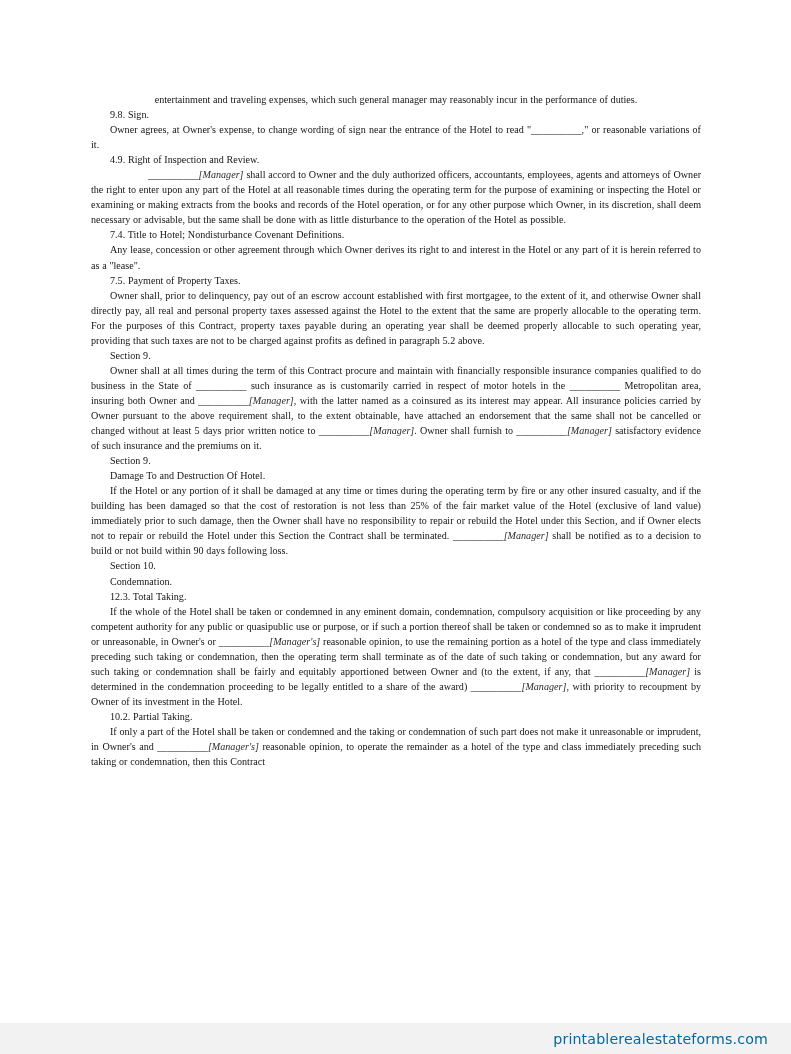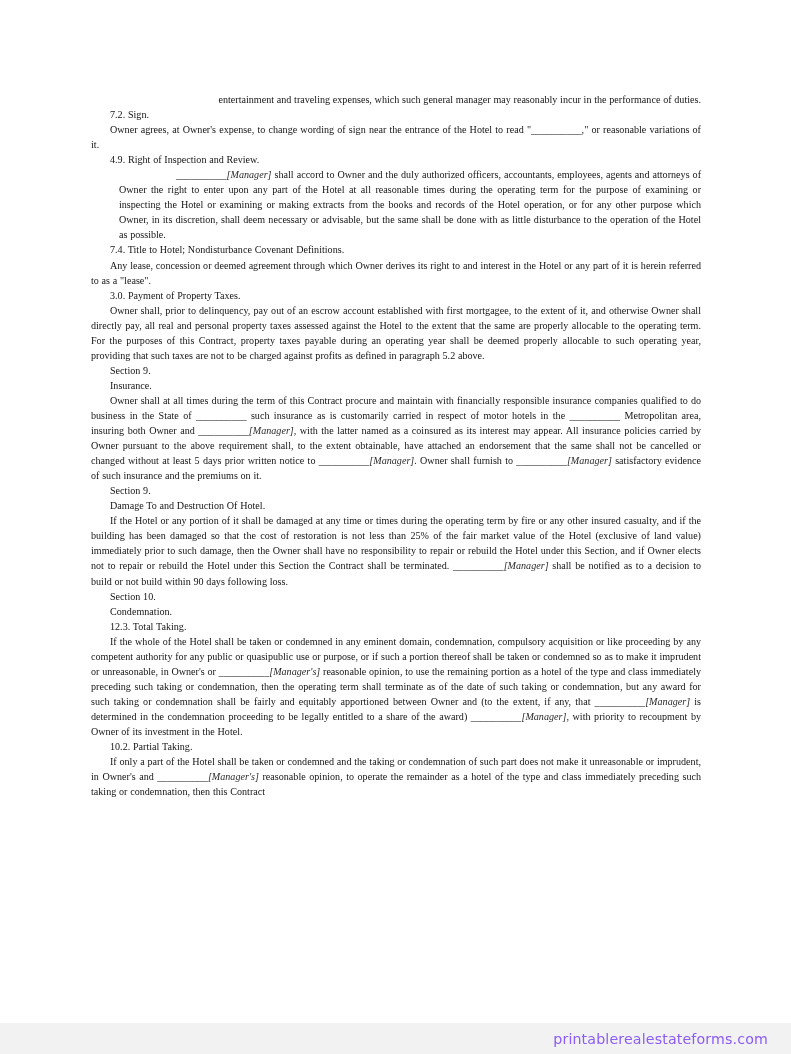--- a/index.html
+++ b/index.html
@@ -43,25 +43,24 @@
   }
   .para.indent {
     text-indent: 19px;
   }
   .para.indent-heading {
     text-indent: 19px;
     text-align: left;
   }
   .para.flush {
     text-indent: 0;
-    text-align: right;
+    text-align: center;
   }
   .para.big-indent {
     text-indent: 57px;
-    margin-left: 28px;
   }
 
   .ital {
     font-style: italic;
     color: #2a2a2a;
   }
 
   
   .footer-band {
     position: absolute;
@@ -82,39 +81,38 @@
     white-space: nowrap;
   }
 </style>
 </head>
 <body>
 
 <div class="page">
 
   <div class="doc-body">
       <p class="para flush">entertainment and traveling expenses, which such general manager may reasonably incur in the performance of duties.</p>
-      <p class="para indent-heading">7.2. Sign.</p>
+      <p class="para indent-heading">9.8. Sign.</p>
       <p class="para indent">Owner agrees, at Owner's expense, to change wording of sign near the entrance of the Hotel to read "__________," or reasonable variations of it.</p>
       <p class="para indent-heading">4.9. Right of Inspection and Review.</p>
       <p class="para big-indent"><span>__________</span><span class="ital">[Manager]</span><span> shall accord to Owner and the duly authorized officers, accountants, employees, agents and attorneys of Owner the right to enter upon any part of the Hotel at all reasonable times during the operating term for the purpose of examining or inspecting the Hotel or examining or making extracts from the books and records of the Hotel operation, or for any other purpose which Owner, in its discretion, shall deem necessary or advisable, but the same shall be done with as little disturbance to the operation of the Hotel as possible.</span></p>
       <p class="para indent-heading">7.4. Title to Hotel; Nondisturbance Covenant Definitions.</p>
-      <p class="para indent">Any lease, concession or deemed agreement through which Owner derives its right to and interest in the Hotel or any part of it is herein referred to as a "lease".</p>
-      <p class="para indent-heading">3.0. Payment of Property Taxes.</p>
+      <p class="para indent">Any lease, concession or other agreement through which Owner derives its right to and interest in the Hotel or any part of it is herein referred to as a "lease".</p>
+      <p class="para indent-heading">7.5. Payment of Property Taxes.</p>
       <p class="para indent">Owner shall, prior to delinquency, pay out of an escrow account established with first mortgagee, to the extent of it, and otherwise Owner shall directly pay, all real and personal property taxes assessed against the Hotel to the extent that the same are properly allocable to the operating term. For the purposes of this Contract, property taxes payable during an operating year shall be deemed properly allocable to such operating year, providing that such taxes are not to be charged against profits as defined in paragraph 5.2 above.</p>
       <p class="para indent-heading">Section 9.</p>
-      <p class="para indent-heading">Insurance.</p>
       <p class="para indent"><span>Owner shall at all times during the term of this Contract procure and maintain with financially responsible insurance companies qualified to do business in the State of __________ such insurance as is customarily carried in respect of motor hotels in the __________ Metropolitan area, insuring both Owner and __________</span><span class="ital">[Manager]</span><span>, with the latter named as a coinsured as its interest may appear. All insurance policies carried by Owner pursuant to the above requirement shall, to the extent obtainable, have attached an endorsement that the same shall not be cancelled or changed without at least 5 days prior written notice to __________</span><span class="ital">[Manager]</span><span>. Owner shall furnish to __________</span><span class="ital">[Manager]</span><span> satisfactory evidence of such insurance and the premiums on it.</span></p>
       <p class="para indent-heading">Section 9.</p>
       <p class="para indent-heading">Damage To and Destruction Of Hotel.</p>
       <p class="para indent"><span>If the Hotel or any portion of it shall be damaged at any time or times during the operating term by fire or any other insured casualty, and if the building has been damaged so that the cost of restoration is not less than 25% of the fair market value of the Hotel (exclusive of land value) immediately prior to such damage, then the Owner shall have no responsibility to repair or rebuild the Hotel under this Section, and if Owner elects not to repair or rebuild the Hotel under this Section the Contract shall be terminated. __________</span><span class="ital">[Manager]</span><span> shall be notified as to a decision to build or not build within 90 days following loss.</span></p>
       <p class="para indent-heading">Section 10.</p>
       <p class="para indent-heading">Condemnation.</p>
       <p class="para indent-heading">12.3. Total Taking.</p>
       <p class="para indent"><span>If the whole of the Hotel shall be taken or condemned in any eminent domain, condemnation, compulsory acquisition or like proceeding by any competent authority for any public or quasipublic use or purpose, or if such a portion thereof shall be taken or condemned so as to make it imprudent or unreasonable, in Owner's or __________</span><span class="ital">[Manager's]</span><span> reasonable opinion, to use the remaining portion as a hotel of the type and class immediately preceding such taking or condemnation, then the operating term shall terminate as of the date of such taking or condemnation, but any award for such taking or condemnation shall be fairly and equitably apportioned between Owner and (to the extent, if any, that __________</span><span class="ital">[Manager]</span><span> is determined in the condemnation proceeding to be legally entitled to a share of the award) __________</span><span class="ital">[Manager]</span><span>, with priority to recoupment by Owner of its investment in the Hotel.</span></p>
       <p class="para indent-heading">10.2. Partial Taking.</p>
       <p class="para indent"><span>If only a part of the Hotel shall be taken or condemned and the taking or condemnation of such part does not make it unreasonable or imprudent, in Owner's and __________</span><span class="ital">[Manager's]</span><span> reasonable opinion, to operate the remainder as a hotel of the type and class immediately preceding such taking or condemnation, then this Contract</span></p>
     </div>
 
   <div class="footer-band" style="background: rgb(242, 242, 242);">
-    <div class="footer-mark" style="color: #8b5cf6; margin-top: 20px;">printablerealestateforms.com</div>
+    <div class="footer-mark" style="color: #0369a1; margin-top: 20px;">printablerealestateforms.com</div>
   </div>
 
 </div>
 
 </body></html>

